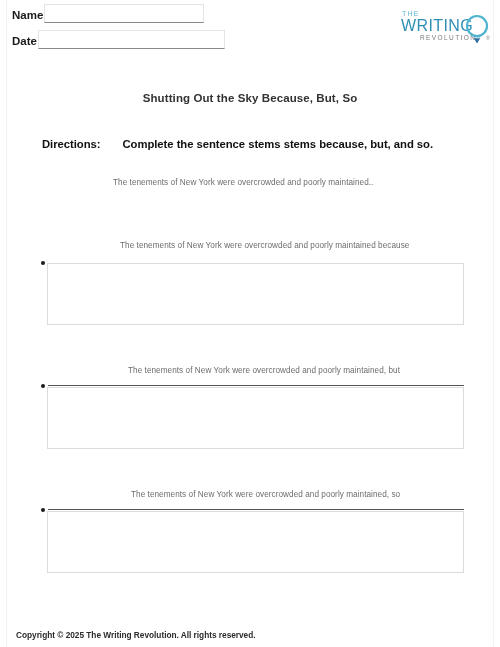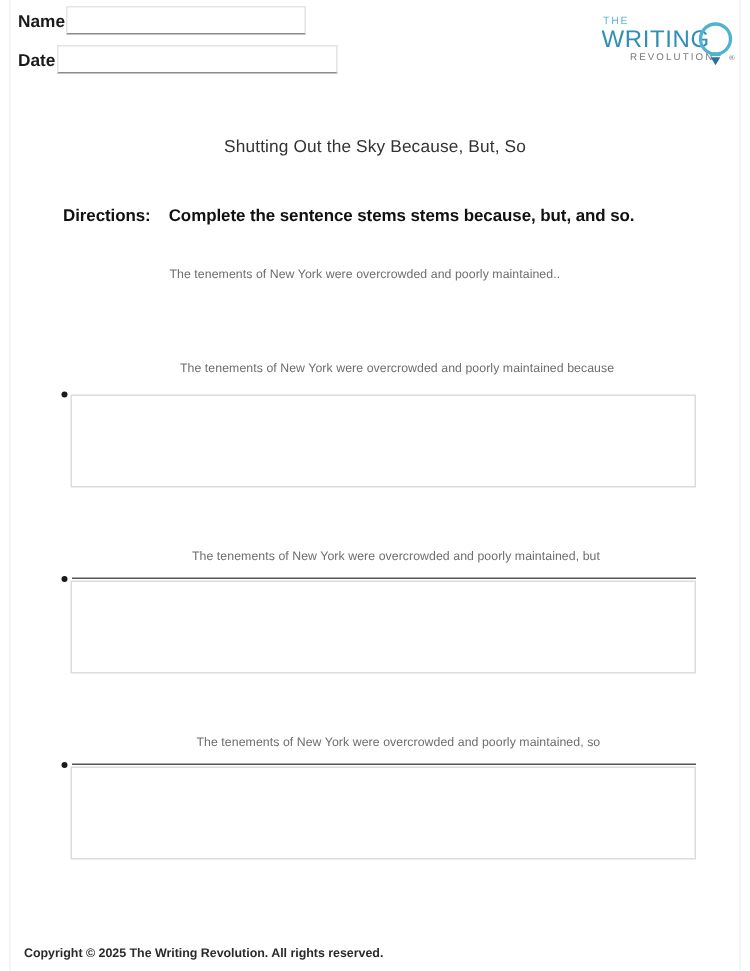--- a/index.html
+++ b/index.html
@@ -85,33 +85,34 @@
   
   .worksheet-title {
     position: absolute;
     left: 0;
     top: 92px;
     width: 500px;
     text-align: center;
     font-size: 11.5px;
     color: #333333;
     letter-spacing: 0.1px;
+    font-weight: bold;
   }
 
   
   .directions {
     position: absolute;
     left: 42px;
     top: 138px;
     font-size: 11.3px;
     font-weight: bold;
     color: #111111;
     letter-spacing: -0.05px;
   }
-  .directions .dir-label { margin-right: 12px; }
+  .directions .dir-label { margin-right: 22px; }
 
   
   .stem {
     position: absolute;
     font-size: 8.2px;
     color: #6d6d6d;
     white-space: nowrap;
     letter-spacing: 0.05px;
   }
   .stem-0 { left: 113px; top: 178px; }

